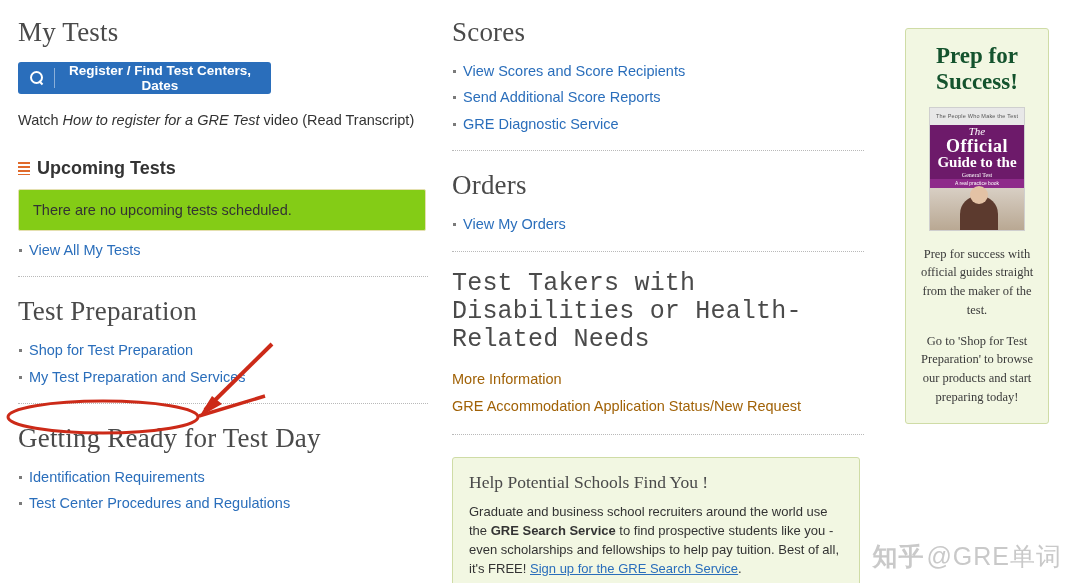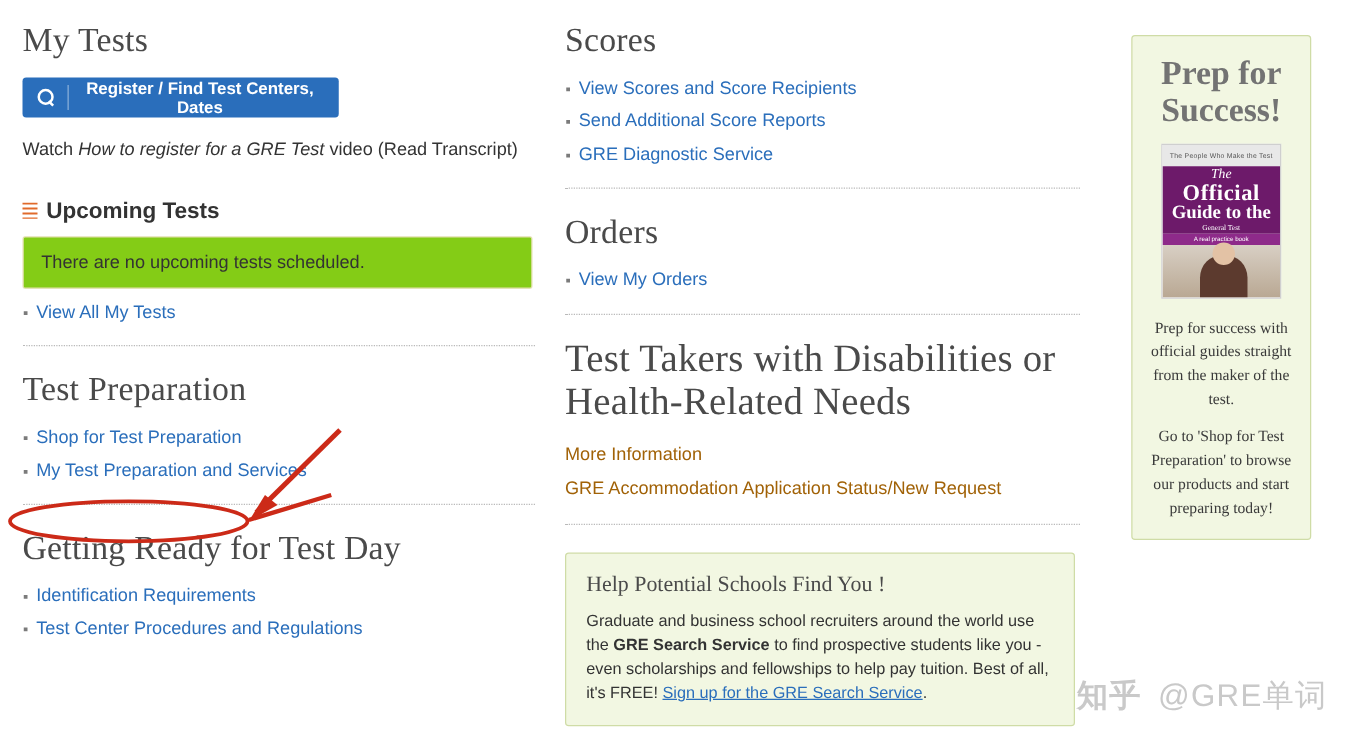--- a/index.html
+++ b/index.html
@@ -38,21 +38,22 @@
   h2.section-title {
     font-family: "Liberation Serif", serif;
     font-weight: normal;
     color: #4a4a4a;
     margin: 0 0 14px 0;
     font-size: 27px;
     line-height: 1.1;
     letter-spacing: 0.2px;
   }
   h2.section-title.big {
-    font-size: 31px;
+    font-size: 25px;
+    font-family: Liberation Mono, monospace;
   }
 
   
   .btn-register {
     display: flex;
     align-items: center;
     gap: 10px;
     background: #2a6ebb;
     color: #ffffff;
     border: none;
@@ -214,23 +215,23 @@
     border: 1px solid #cfdca6;
     border-radius: 3px;
     padding: 14px 10px 16px 10px;
     text-align: center;
     width: 144px;
   }
   .rail h3 {
     margin: 0 0 12px 0;
     font-family: "Liberation Serif", serif;
     font-weight: bold;
-    font-size: 27px;
+    font-size: 23px;
     line-height: 1.12;
-    color: #737373;
+    color: #14532d;
   }
   .book {
     width: 96px; height: 124px;
     margin: 0 auto 14px auto;
     background: #ffffff;
     border: 1px solid #cfcfcf;
     position: relative;
     overflow: hidden;
   }
   .book .band-top {
@@ -289,21 +290,21 @@
   
   .watermark {
     position: absolute;
     right: 18px; bottom: 10px;
     font-size: 25px;
     color: #c9c9c9;
     font-family: "Liberation Sans", sans-serif;
     letter-spacing: 1px;
     display: flex;
     align-items: center;
-    gap: 13px;
+    gap: 2px;
   }
   .wm-logo {
     font-weight: bold;
     color: #c9c9c9;
     font-size: 25px;
   }
 </style>
 </head>
 <body>
 

